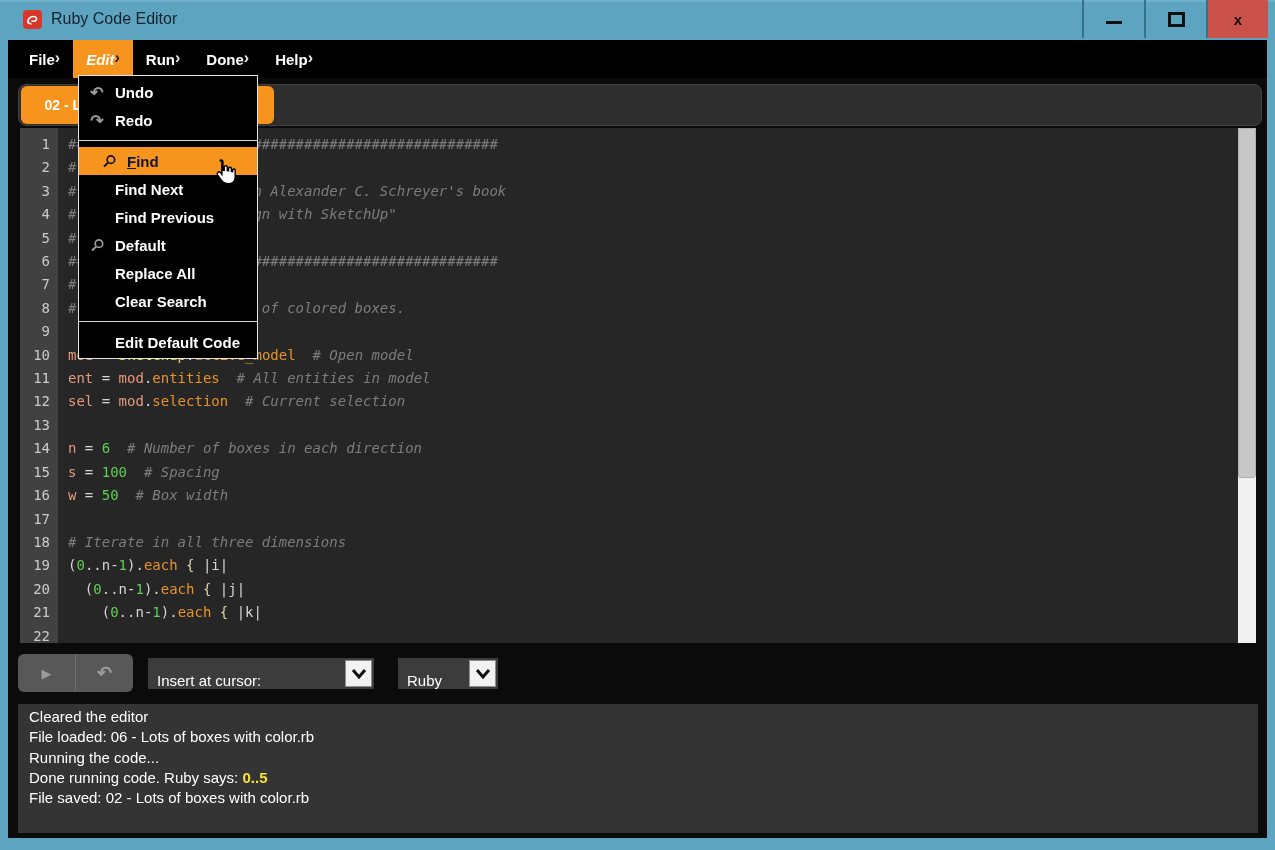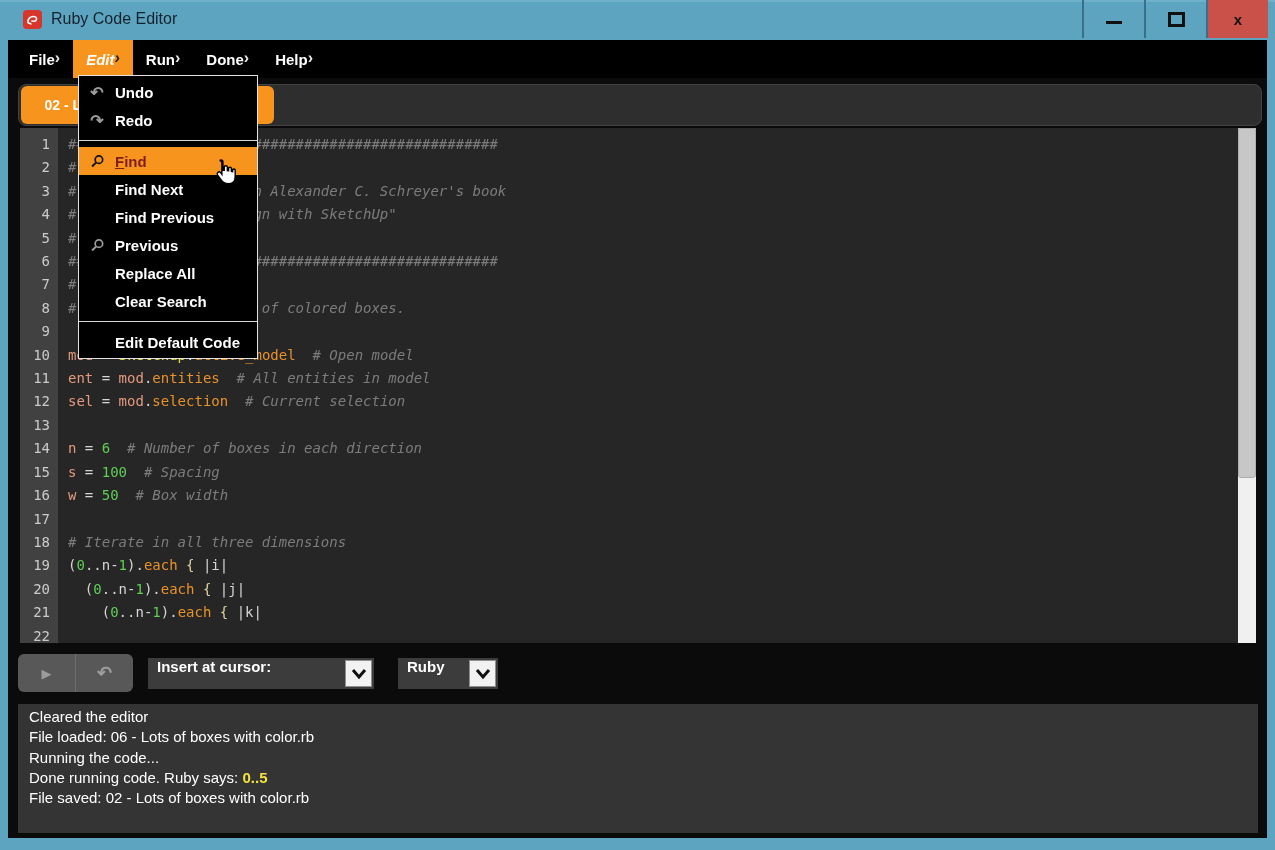--- a/index.html
+++ b/index.html
@@ -47,36 +47,36 @@
   .tok-b{color:#ddd2a2}
   
   .vscroll{position:absolute;left:1230px;top:88px;width:18px;height:515px;background:#f0f0f0;cursor:pointer;}
   .vthumb{position:absolute;left:0;top:0;width:18px;height:350px;background:#c7c7c7;border:1px solid #aeaeae;box-sizing:border-box;border-radius:0 0 3px 3px;}
   
   .btngroup{position:absolute;left:10px;top:614px;width:115px;height:38px;background:#585858;border-radius:6px;display:flex;overflow:hidden;}
   .tbtn{flex:1;display:flex;align-items:center;justify-content:center;color:#9c9c9c;cursor:pointer;}
   .tbtn:first-child{border-right:1px solid #6e6e6e;}
   .glyph-play{font-size:13px;}
   .glyph-undo-sm{font-size:18px;font-weight:bold;}
-  .select{position:absolute;height:31px;background:#3c3c3c;color:#fff;font-size:15px;display:flex;align-items:flex-start;
-    box-sizing:border-box;padding-left:9px;cursor:pointer;font-weight:bold;}
+  .select{position:absolute;height:31px;background:#3c3c3c;color:#fff;font-size:15px;display:flex;align-items:flex-end;
+    box-sizing:border-box;padding-left:9px;cursor:pointer;}
   .sel-insert{left:140px;top:618px;width:226px;}
   .sel-lang{left:390px;top:618px;width:100px;}
   .selarrow{position:absolute;right:2px;top:2px;bottom:2px;width:27px;background:#f2f2f2;border:1px solid #8f8f8f;
     display:flex;align-items:center;justify-content:center;box-sizing:border-box;}
   
   .console{position:absolute;left:10px;top:664px;width:1240px;height:129px;background:#343434;color:#fff;font-size:15px;
     line-height:20.3px;padding:3px 0 0 11px;box-sizing:border-box;}
   .cval{color:#f3e13d;font-weight:bold;margin-top:8px;}
   
   .menu{position:absolute;left:70px;top:35px;width:180px;background:#000;border:1px solid #e3e3e3;box-sizing:border-box;
     padding:2px 0;z-index:40;}
   .mrow{height:28px;display:flex;align-items:center;color:#fff;font-weight:bold;font-size:15px;cursor:pointer;}
   .mrow .micon{width:36px;flex:none;display:flex;justify-content:center;align-items:center;color:#9c9c9c;font-size:16px;}
-  .mrow.hl{background:#f7941e;color:#7f1d1d;}
+  .mrow.hl{background:#f7941e;color:#0f172a;padding-left:12px;}
   .mrow.hl .micon{color:#111;}
   .msep{border-top:1px solid #d8d8d8;margin:6px 0;}
   .u{text-decoration:underline;}
   .hand{position:absolute;left:201px;top:116px;z-index:60;pointer-events:none;}
 </style>
 </head>
 <body>
 
 <div class="titlebar">
   <span class="app-icon">
@@ -222,21 +222,21 @@
         <span class="micon"></span>
         <span class="mlabel">Find Previous</span>
       </div>
       <div class="mrow">
         <span class="micon">
           <svg width="15" height="15" viewBox="0 0 16 16">
             <circle cx="9.5" cy="6" r="4" fill="none" stroke="currentColor" stroke-width="1.8"></circle>
             <line x1="6.4" y1="9.2" x2="2.2" y2="13.4" stroke="currentColor" stroke-width="2.2"></line>
           </svg>
         </span>
-        <span class="mlabel">Previous</span>
+        <span class="mlabel">Default</span>
       </div>
       <div class="mrow">
         <span class="micon"></span>
         <span class="mlabel">Replace All</span>
       </div>
       <div class="mrow">
         <span class="micon"></span>
         <span class="mlabel">Clear Search</span>
       </div>
       <div class="msep"></div>

